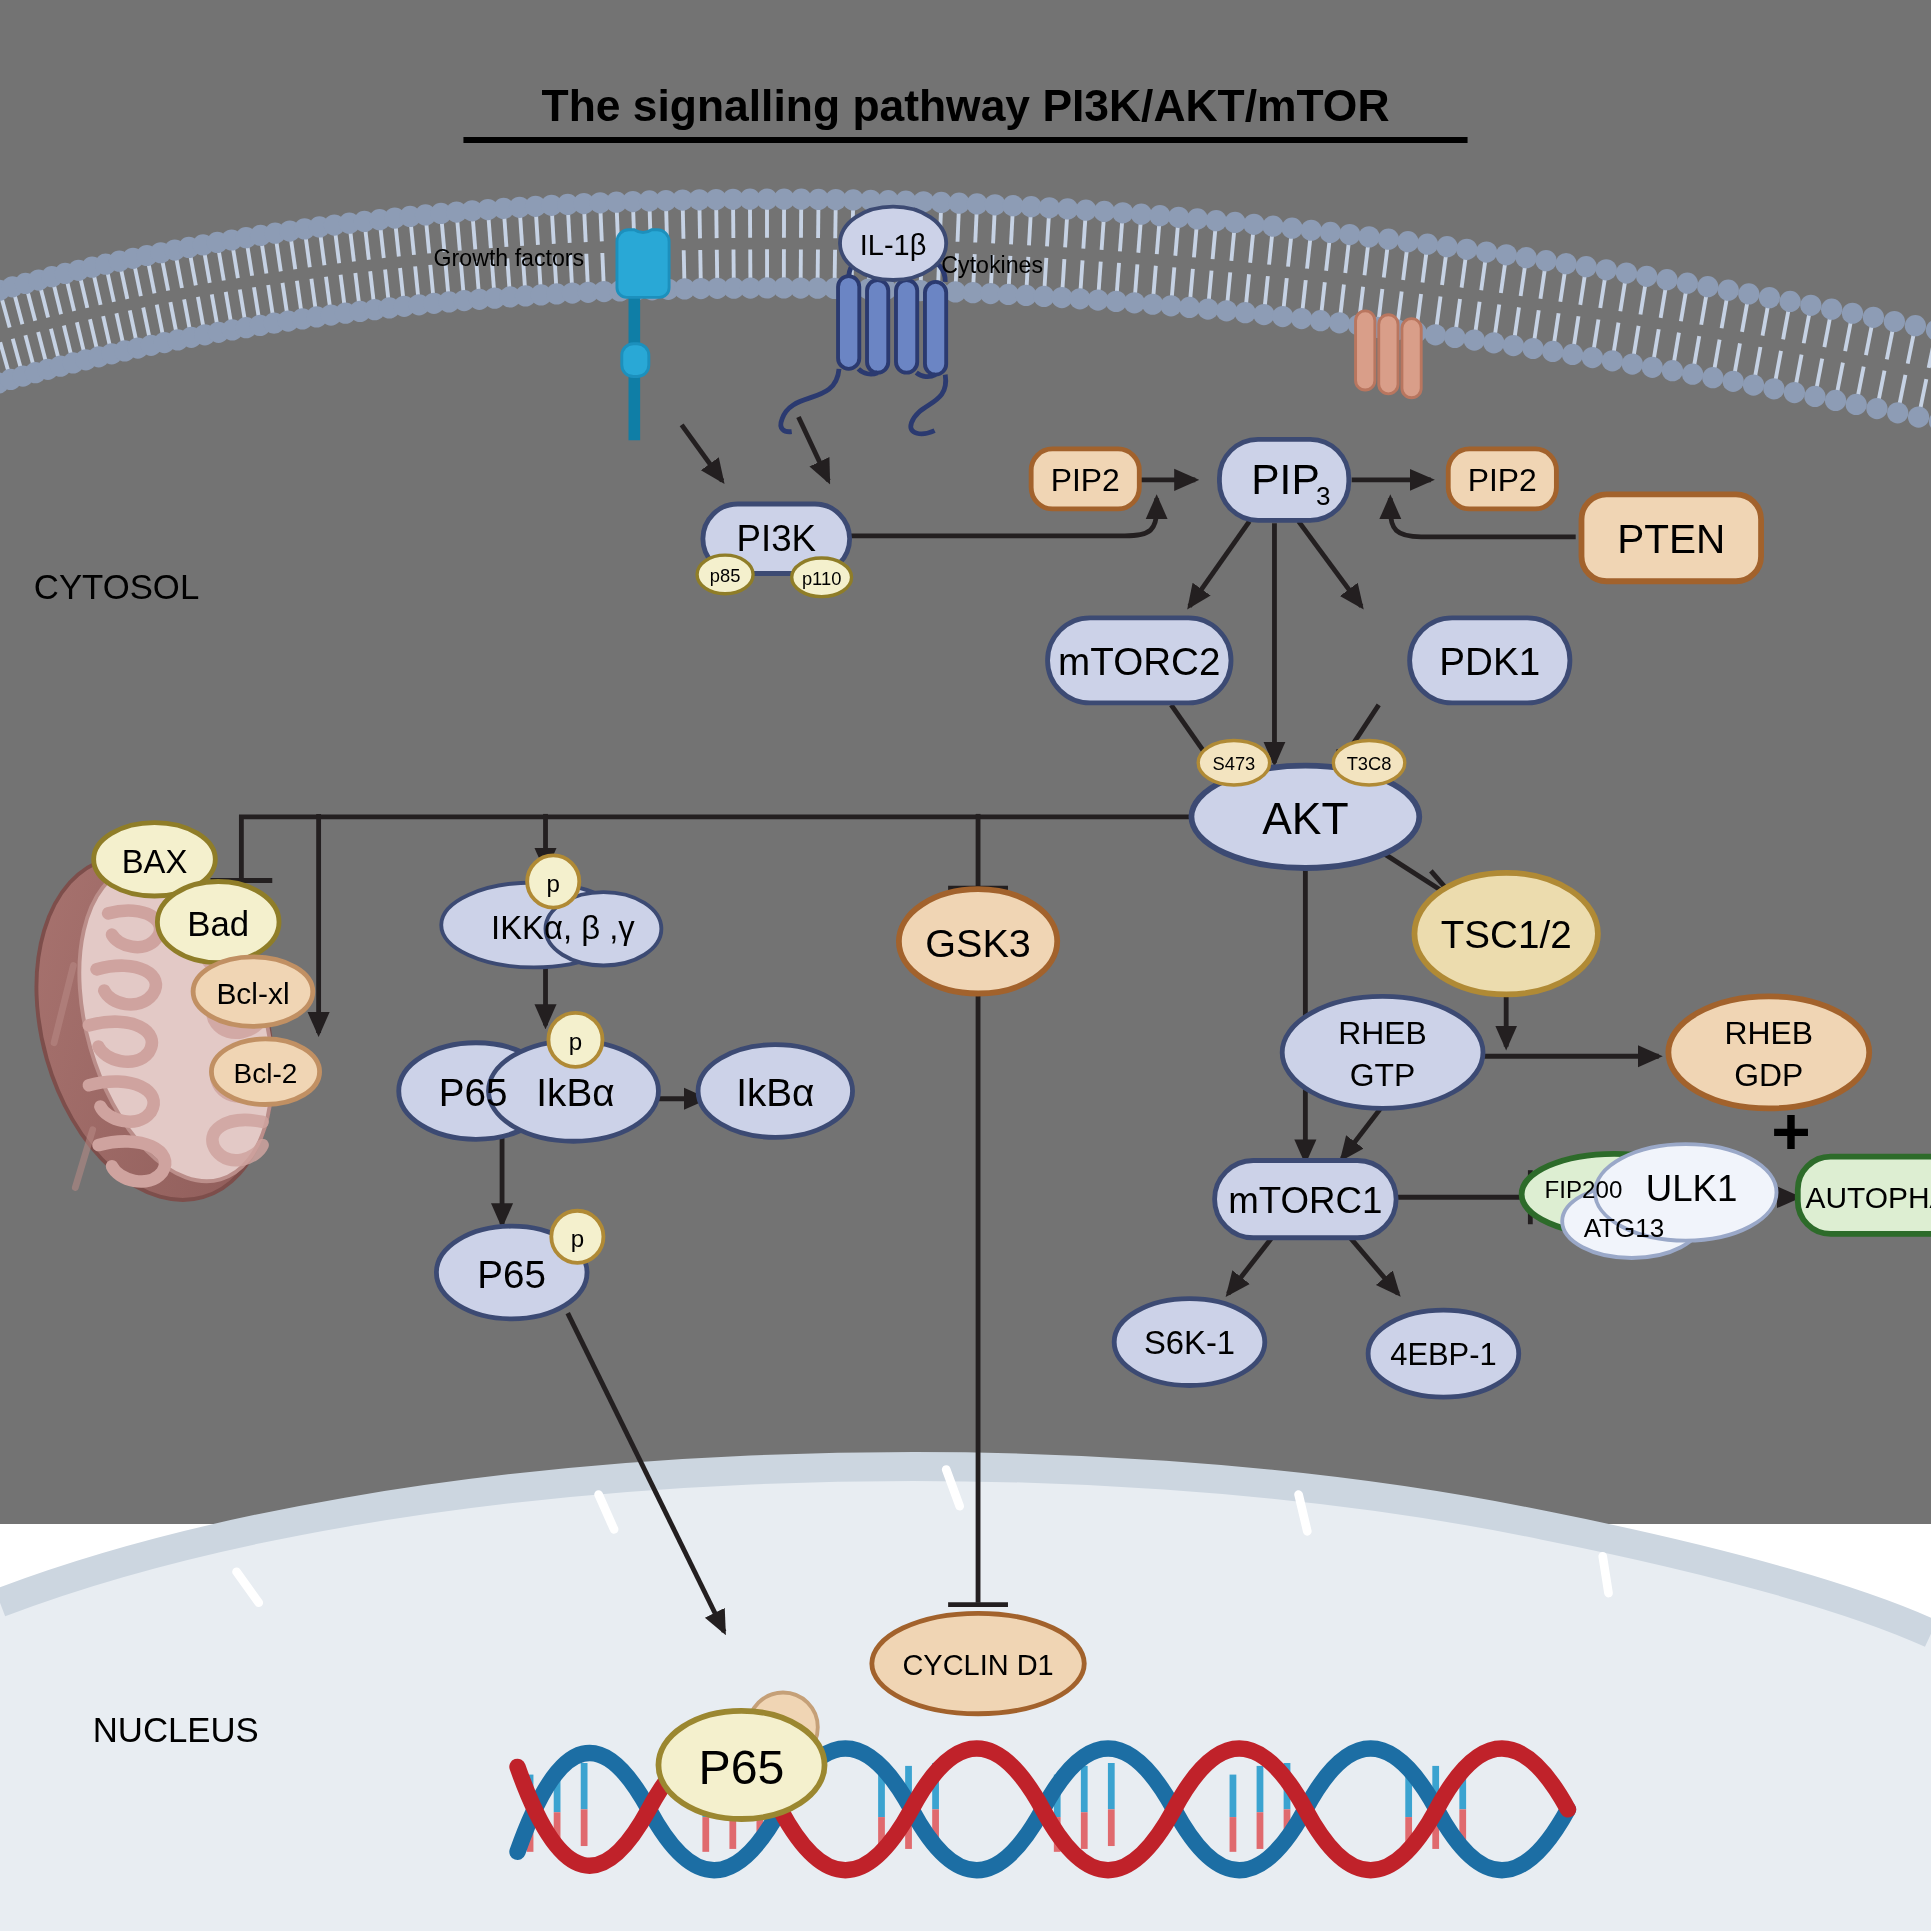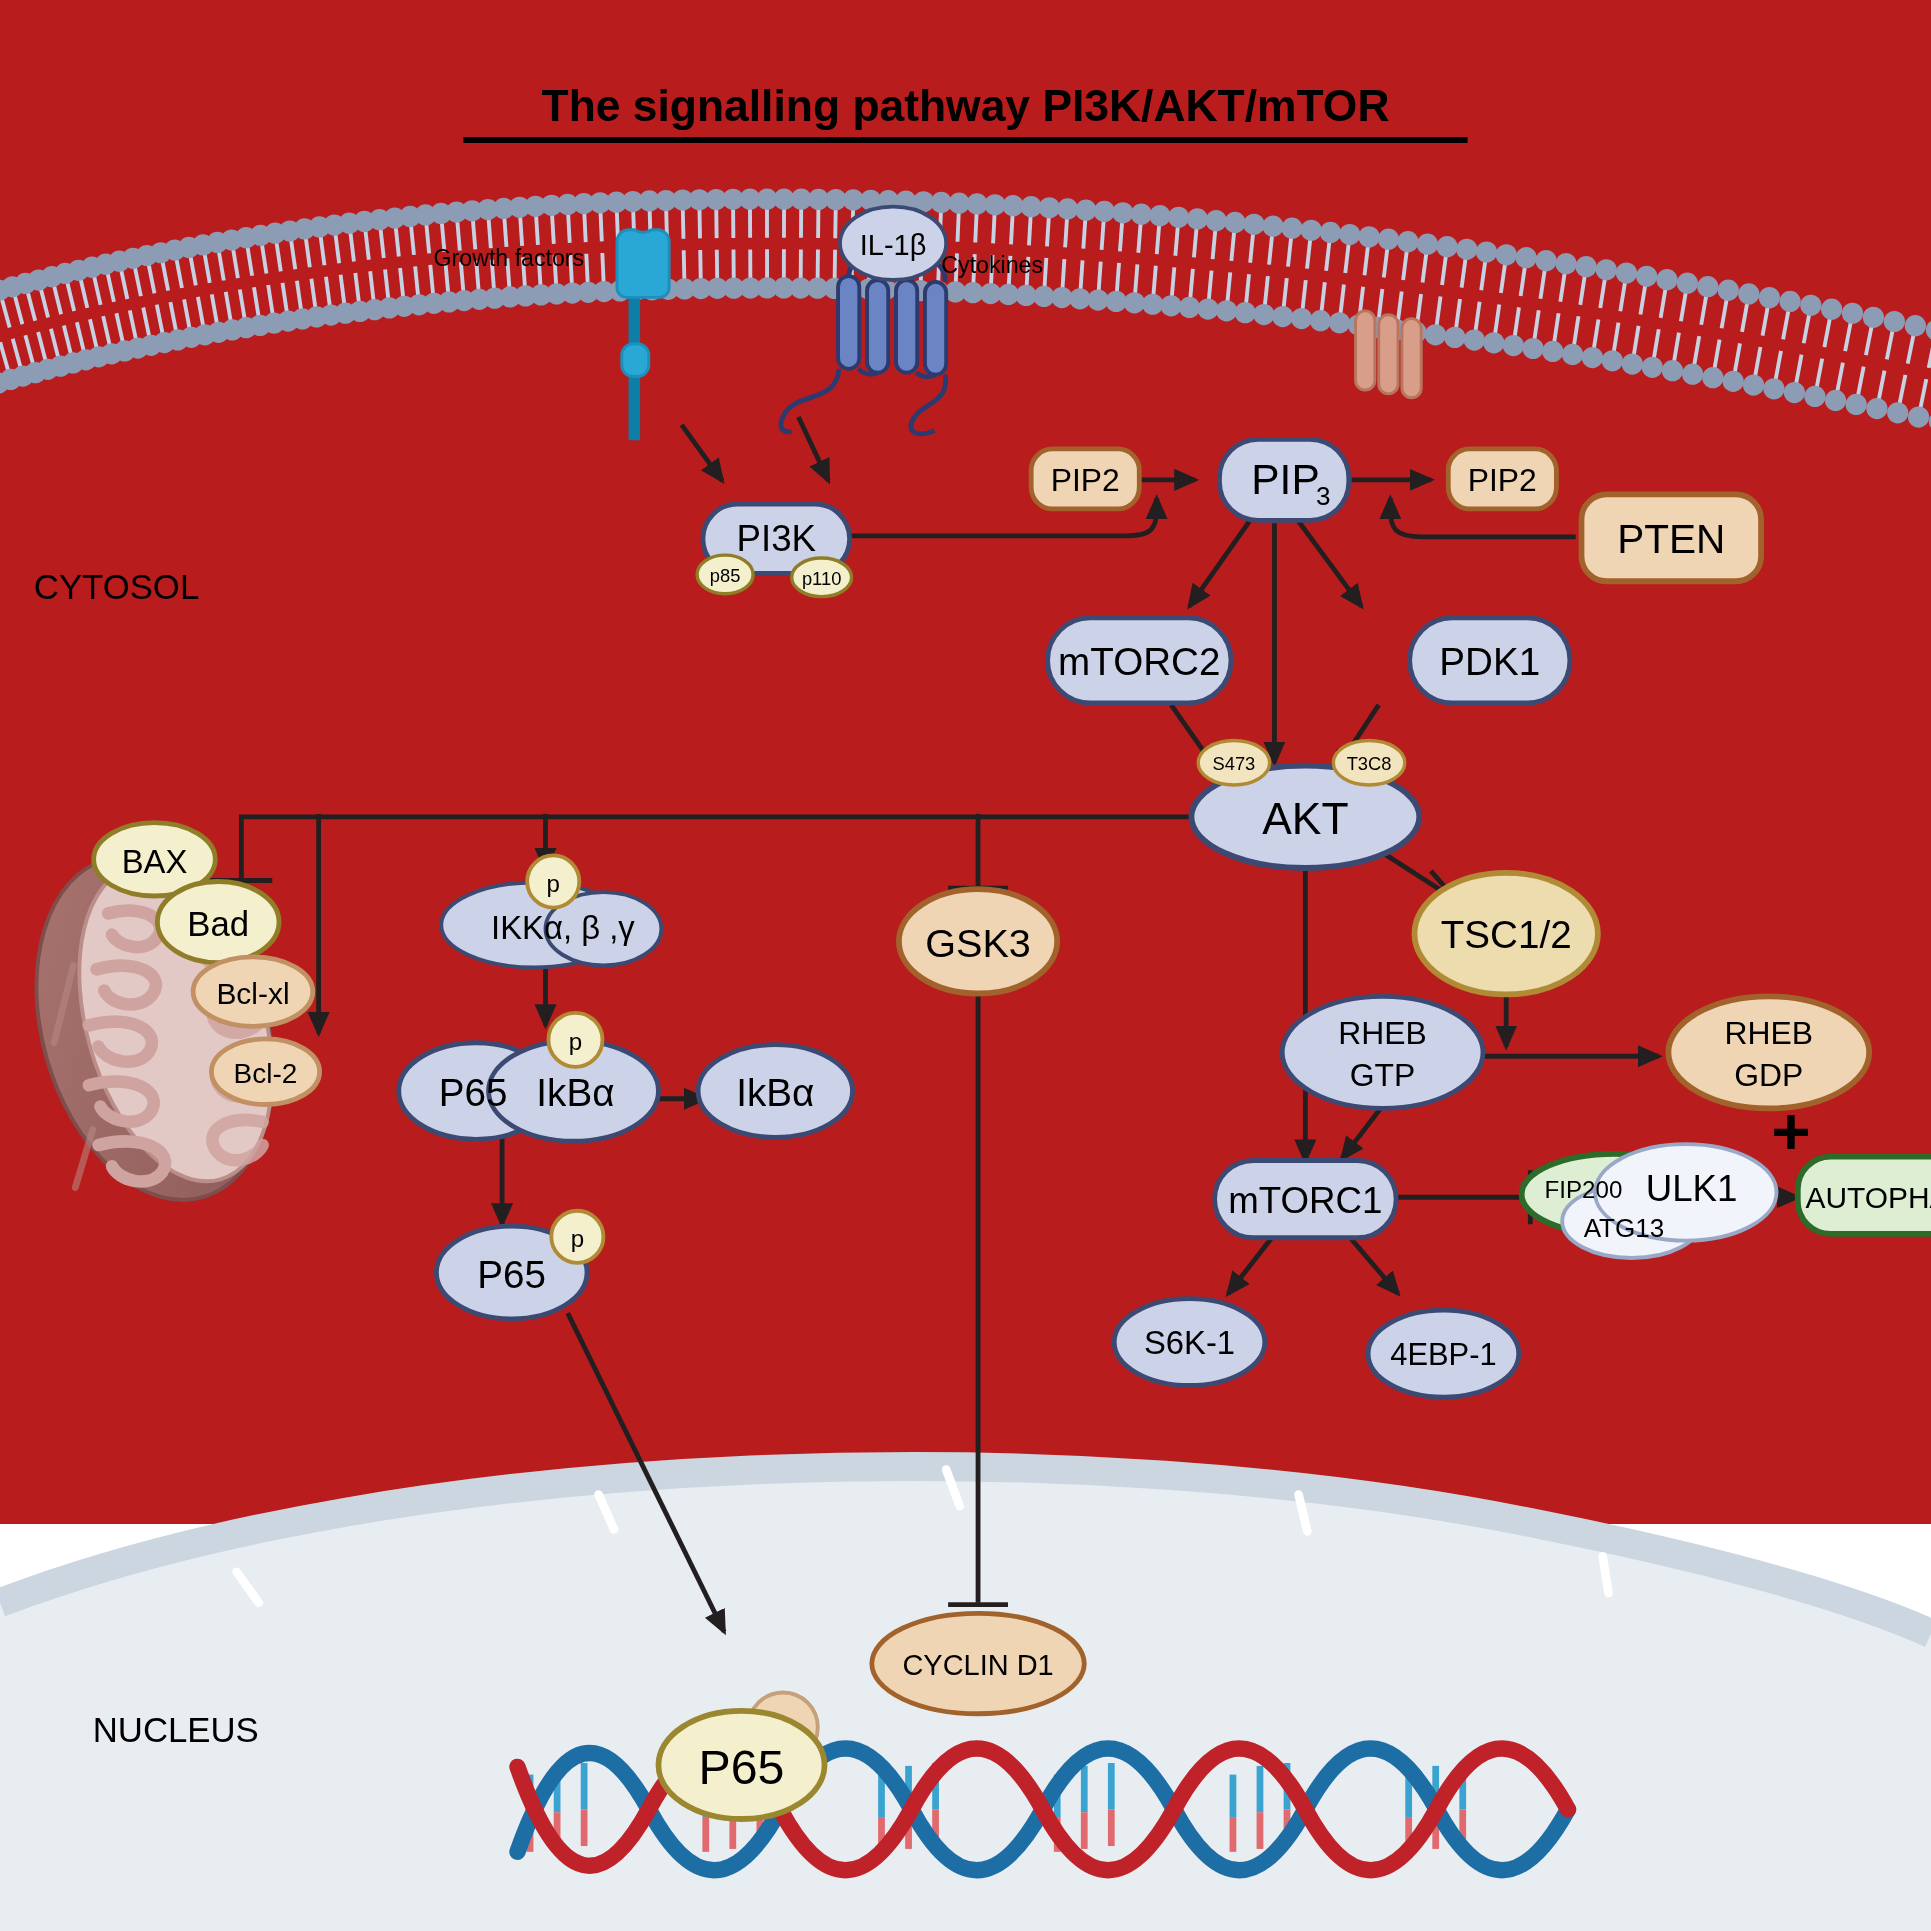--- a/index.html
+++ b/index.html
@@ -1,17 +1,17 @@
 <!DOCTYPE html>
 <html><head>
 <meta charset="utf-8">
 <style>
   html,body{margin:0;padding:0;background:#fff;}
   body{width:1931px;height:1931px;font-family:"Liberation Sans",sans-serif;overflow:hidden;}
-  #stage{position:relative;width:1931px;height:1524px;background:#b91c1c;}
+  #stage{position:relative;width:1931px;height:1524px;background:#737373;}
   svg#diagram{position:absolute;left:0;top:0;width:1931px;height:1931px;display:block;}
   text{font-family:"Liberation Sans",sans-serif;fill:#000;}
   .nodelabel{text-anchor:middle;dominant-baseline:central;}
   .edge{stroke:#231f20;stroke-width:5;fill:none;}
   .title{font-size:46px;font-weight:bold;text-anchor:middle;}
   .compartment{font-size:36px;}
   .smalllab{font-size:24px;}
   .badge-txt{font-size:19px;text-anchor:middle;dominant-baseline:central;}
   .badge-p{font-size:25px;text-anchor:middle;dominant-baseline:central;}
 </style>

